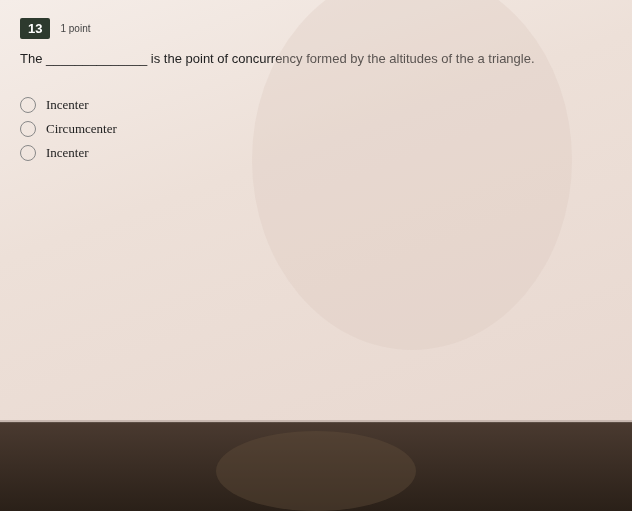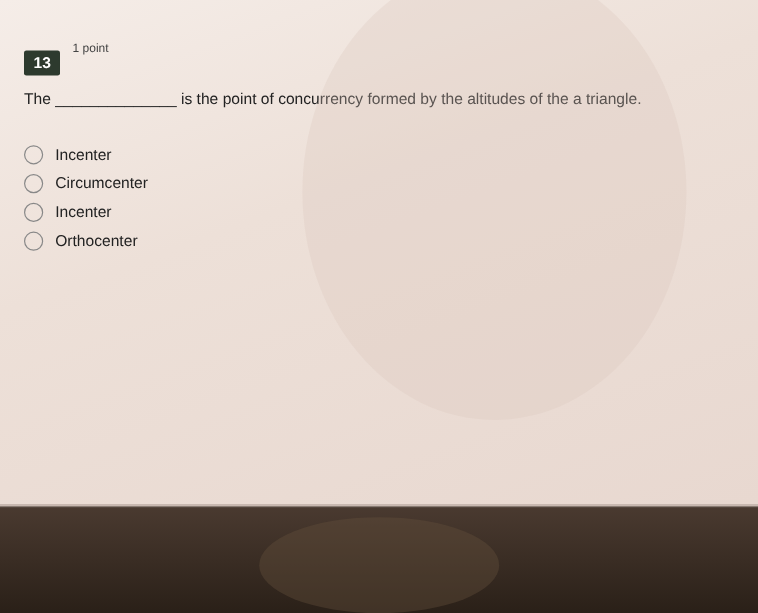--- a/index.html
+++ b/index.html
@@ -42,21 +42,20 @@
 
     .question-number {
       background: #2d3a2e;
       color: #fff;
       font-size: 13px;
       font-weight: bold;
       padding: 3px 8px;
       border-radius: 2px;
       min-width: 30px;
       text-align: center;
-      margin-top: 24px;
     }
 
     .question-points {
       font-size: 10px;
       color: #444;
     }
 
     .question-text {
       font-size: 13px;
       color: #222;
@@ -64,20 +63,21 @@
       line-height: 1.5;
       max-width: 560px;
     }
 
     .options-list {
       list-style: none;
       display: flex;
       flex-direction: column;
       gap: 8px;
       margin-bottom: 20px;
+      font-family: Liberation Serif, serif;
     }
 
     .option-item {
       display: flex;
       align-items: center;
       gap: 10px;
       cursor: pointer;
     }
 
     .radio-circle {
@@ -158,24 +158,20 @@
       <span class="option-label">Incenter</span>
     </li>
     <li class="option-item">
       <div class="radio-circle"></div>
       <span class="option-label">Circumcenter</span>
     </li>
     <li class="option-item">
       <div class="radio-circle"></div>
       <span class="option-label">Incenter</span>
     </li>
-    <li class="option-item">
-      <div class="radio-circle"></div>
-      <span class="option-label">Orthocenter</span>
-    </li>
   </ul>
 
 </div>
 
 <div class="divider"></div>
 
 <div class="bottom-area">
   <div class="separator-line"></div>
 </div>
 

